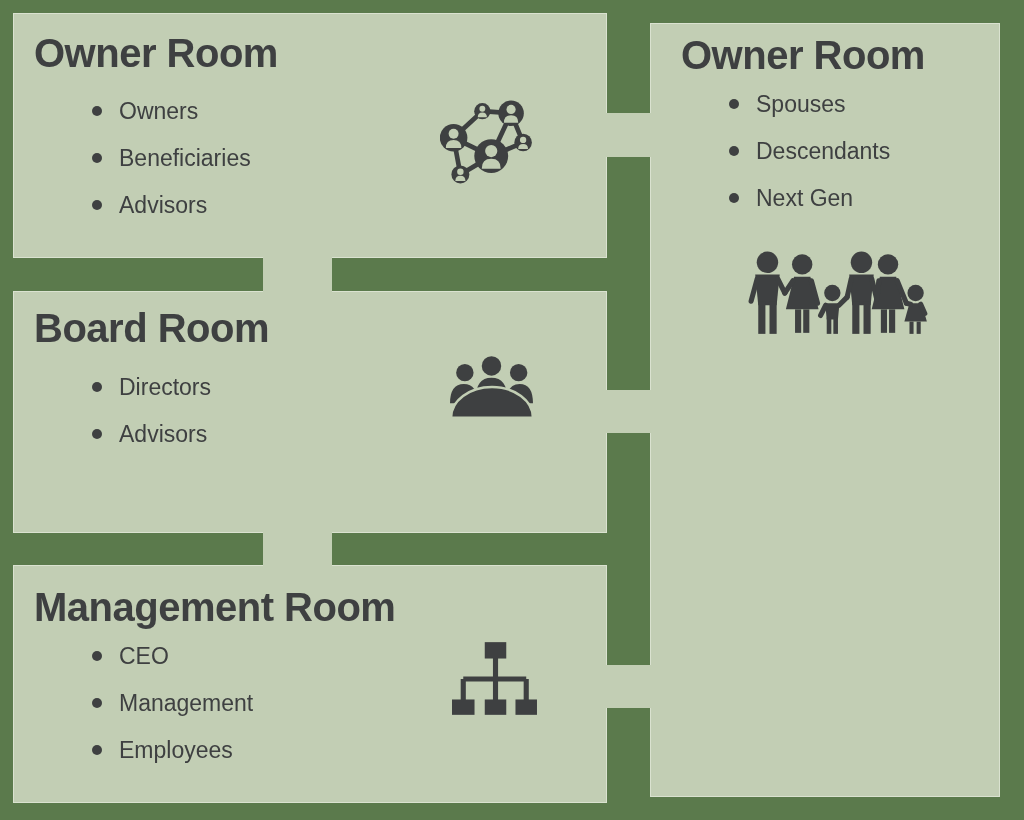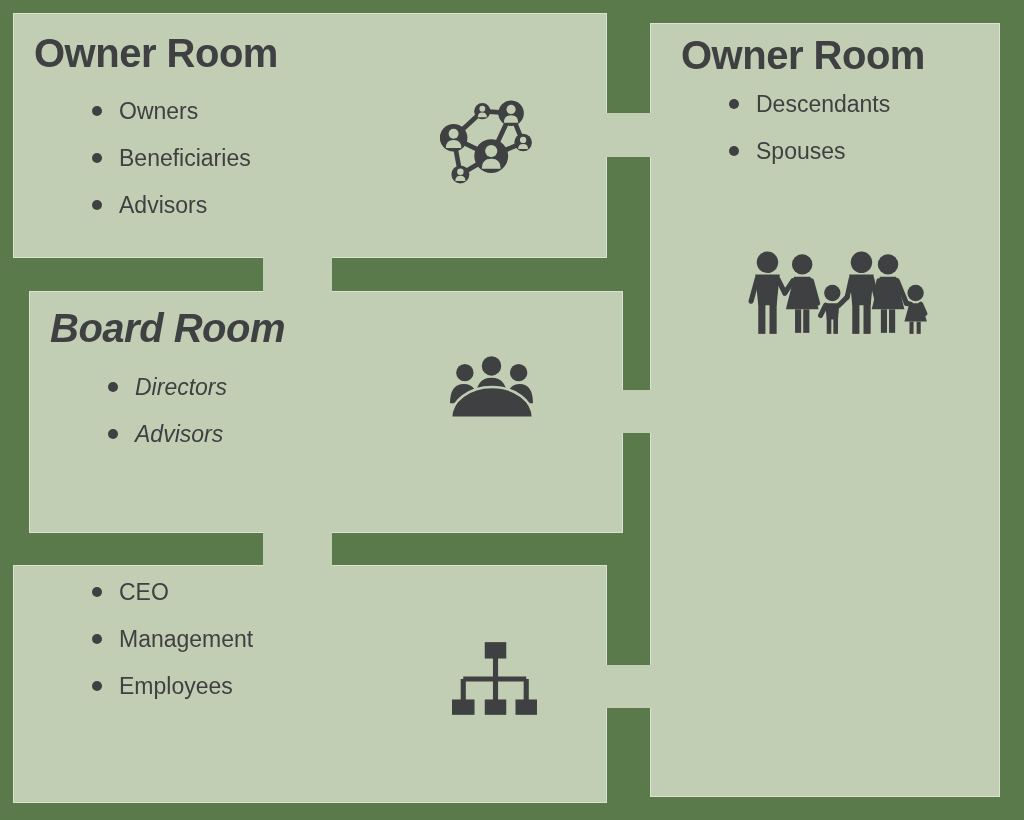--- a/index.html
+++ b/index.html
@@ -7,21 +7,21 @@
     position:relative;width:1024px;height:820px;overflow:hidden;
     background:#5B7A4C;
     font-family:"Liberation Sans", sans-serif;
     color:#3E4041;
   }
   .room{
     position:absolute;background:#C2CEB4;box-sizing:border-box;
     border:1px solid rgba(238,243,232,0.55);
   }
   #room-owner      {left:13px;  top:13px;  width:594px; height:245px;}
-  #room-board      {left:29px;  top:291px; width:594px; height:242px;font-style:italic;}
+  #room-board      {left:13px;  top:291px; width:594px; height:242px;}
   #room-management {left:13px;  top:565px; width:594px; height:238px;}
   #room-family     {left:650px; top:23px;  width:350px; height:774px;}
 
   .door{position:absolute;background:#C2CEB4;z-index:3;}
   #door-owner-board      {left:263px; top:254px; width:69px; height:40px;}
   #door-board-management {left:263px; top:529px; width:69px; height:40px;}
   #door-owner-family     {left:603px; top:113px; width:50px; height:44px;}
   #door-board-family     {left:603px; top:390px; width:50px; height:43px;}
   #door-management-family{left:603px; top:665px; width:50px; height:43px;}
 
@@ -68,32 +68,34 @@
 
   <div class="room" id="room-board">
     <div class="room-title">Board Room</div>
     <ul class="bullets">
       <li>Directors</li>
       <li>Advisors</li>
     </ul>
   </div>
 
   <div class="room" id="room-management">
+    <div class="room-title">Management Room</div>
     <ul class="bullets">
       <li>CEO</li>
       <li>Management</li>
       <li>Employees</li>
     </ul>
   </div>
 
   <div class="room" id="room-family">
     <div class="room-title">Owner Room</div>
     <ul class="bullets">
+      <li>Spouses</li>
       <li>Descendants</li>
-      <li>Spouses</li>
+      <li>Next Gen</li>
     </ul>
   </div>
 
   <div class="door" id="door-owner-board"></div>
   <div class="door" id="door-board-management"></div>
   <div class="door" id="door-owner-family"></div>
   <div class="door" id="door-board-family"></div>
   <div class="door" id="door-management-family"></div>
 
   <div class="icon" id="icon-network">

